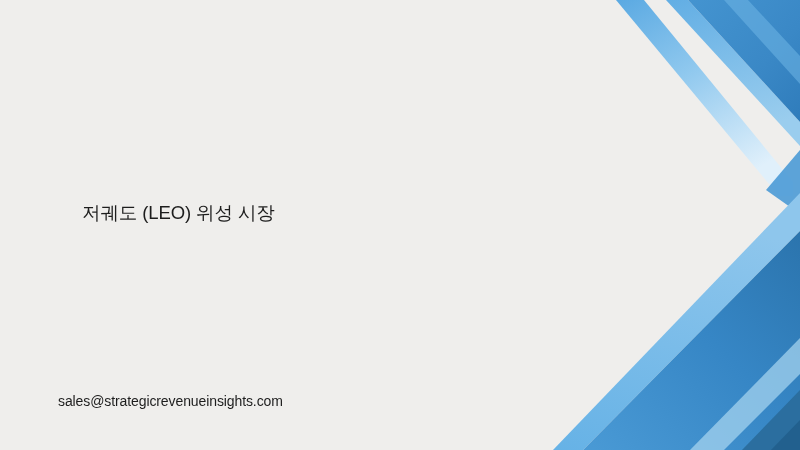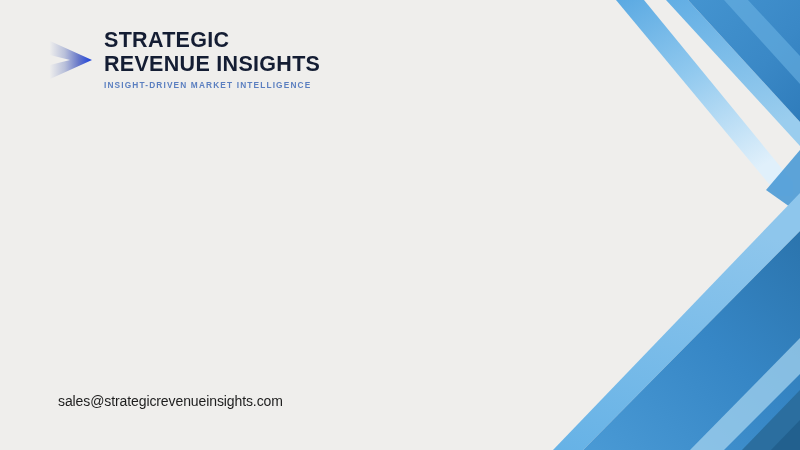--- a/index.html
+++ b/index.html
@@ -157,38 +157,18 @@
       <polygon points="583,450 800,450 800,231" fill="url(#gFieldL)"></polygon>
 
       <polygon points="690,450 724,450 800,374 800,338" fill="#a8d6f0" opacity="0.72"></polygon>
 
       <polygon points="800,390 800,450 742,450" fill="#2b6e9f"></polygon>
       <polygon points="800,420 800,450 771,450" fill="#22608e"></polygon>
 
     </g>
   </svg>
 
-  <div id="logo-block">
 
-    <svg id="logo-mark" viewBox="0 0 46 50" xmlns="http://www.w3.org/2000/svg" aria-hidden="true">
-      <defs>
-        <linearGradient id="gMark" x1="0" y1="0.5" x2="1" y2="0.5">
-          <stop offset="0%" stop-color="#ededed"></stop>
-          <stop offset="35%" stop-color="#b9c0da"></stop>
-          <stop offset="68%" stop-color="#6878c9"></stop>
-          <stop offset="100%" stop-color="#1840e0"></stop>
-        </linearGradient>
-      </defs>
-      <path d="M2,6 L2,20 L22,25 L2,30 L2,44 L44,25 Z" fill="url(#gMark)"></path>
-    </svg>
-
-    <div id="logo-text">
-      <div class="logo-line l1">STRATEGIC</div>
-      <div class="logo-line l2">REVENUE INSIGHTS</div>
-      <div id="logo-tagline">INSIGHT-DRIVEN MARKET INTELLIGENCE</div>
-    </div>
-
-  </div>
-
+  <div id="report-title">저궤도 (LEO) 위성 시장</div>
 
   <div id="contact-email">sales@strategicrevenueinsights.com</div>
 
 </div>
 
 </body></html>

